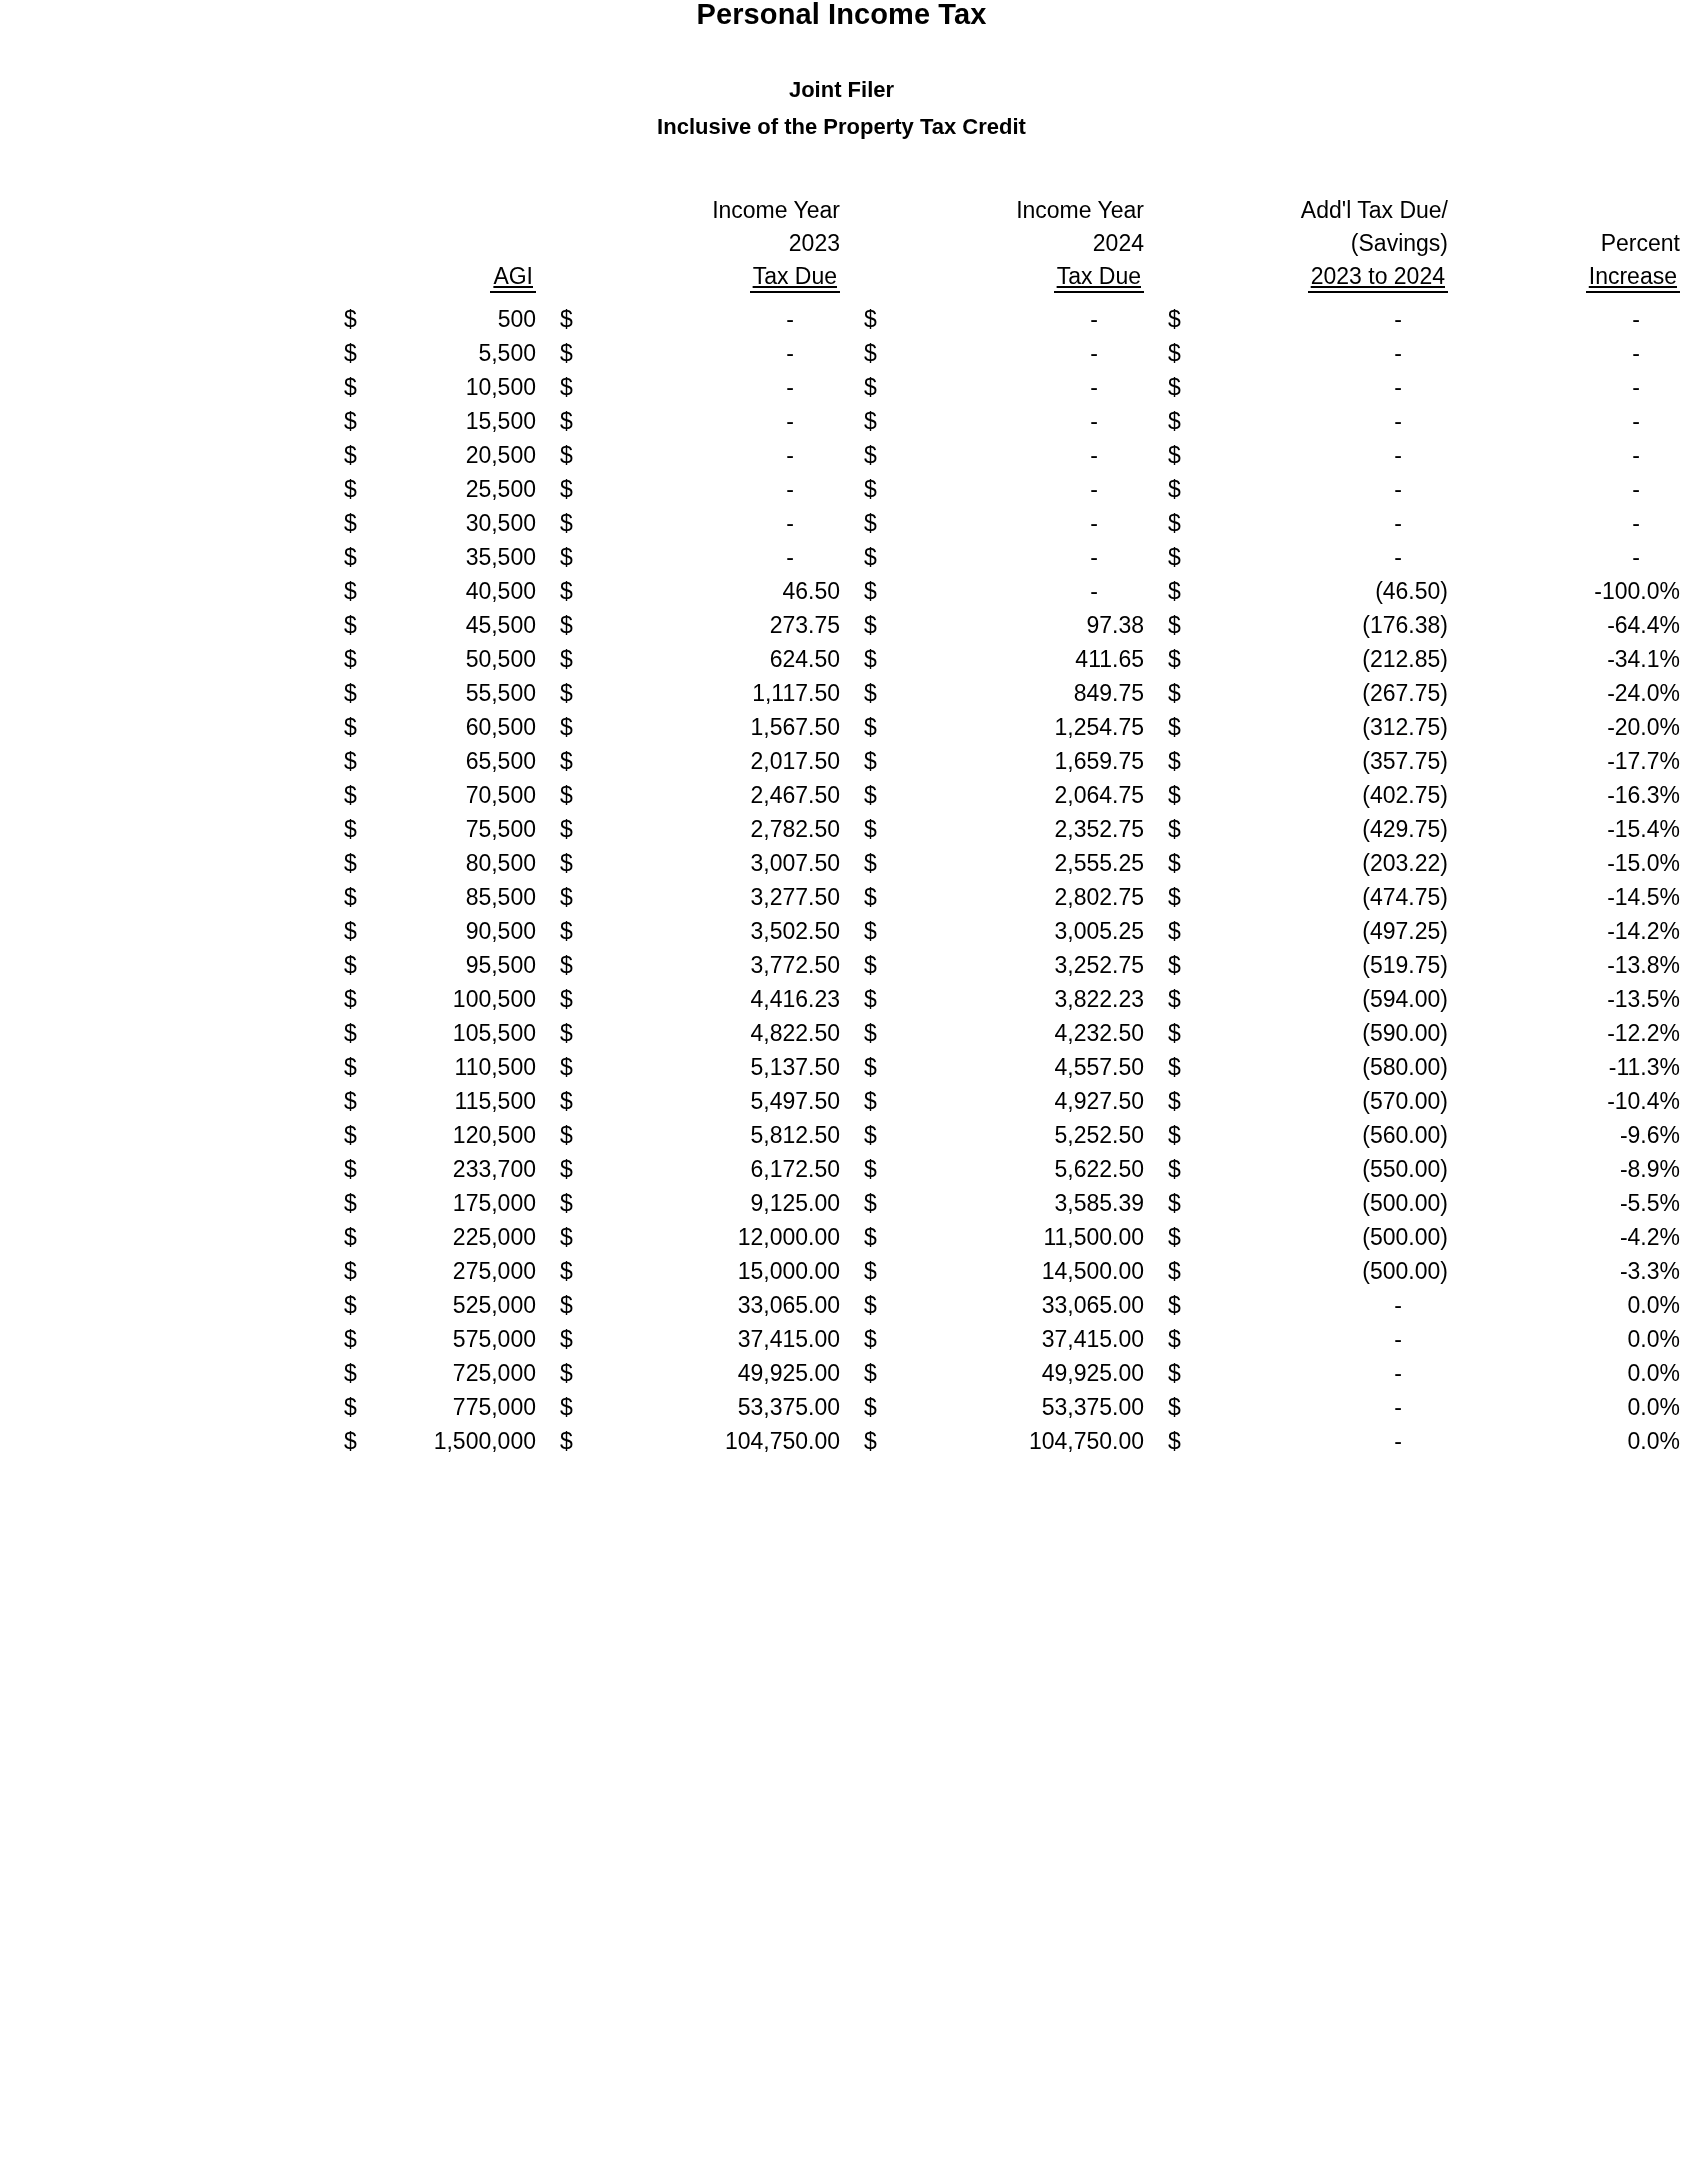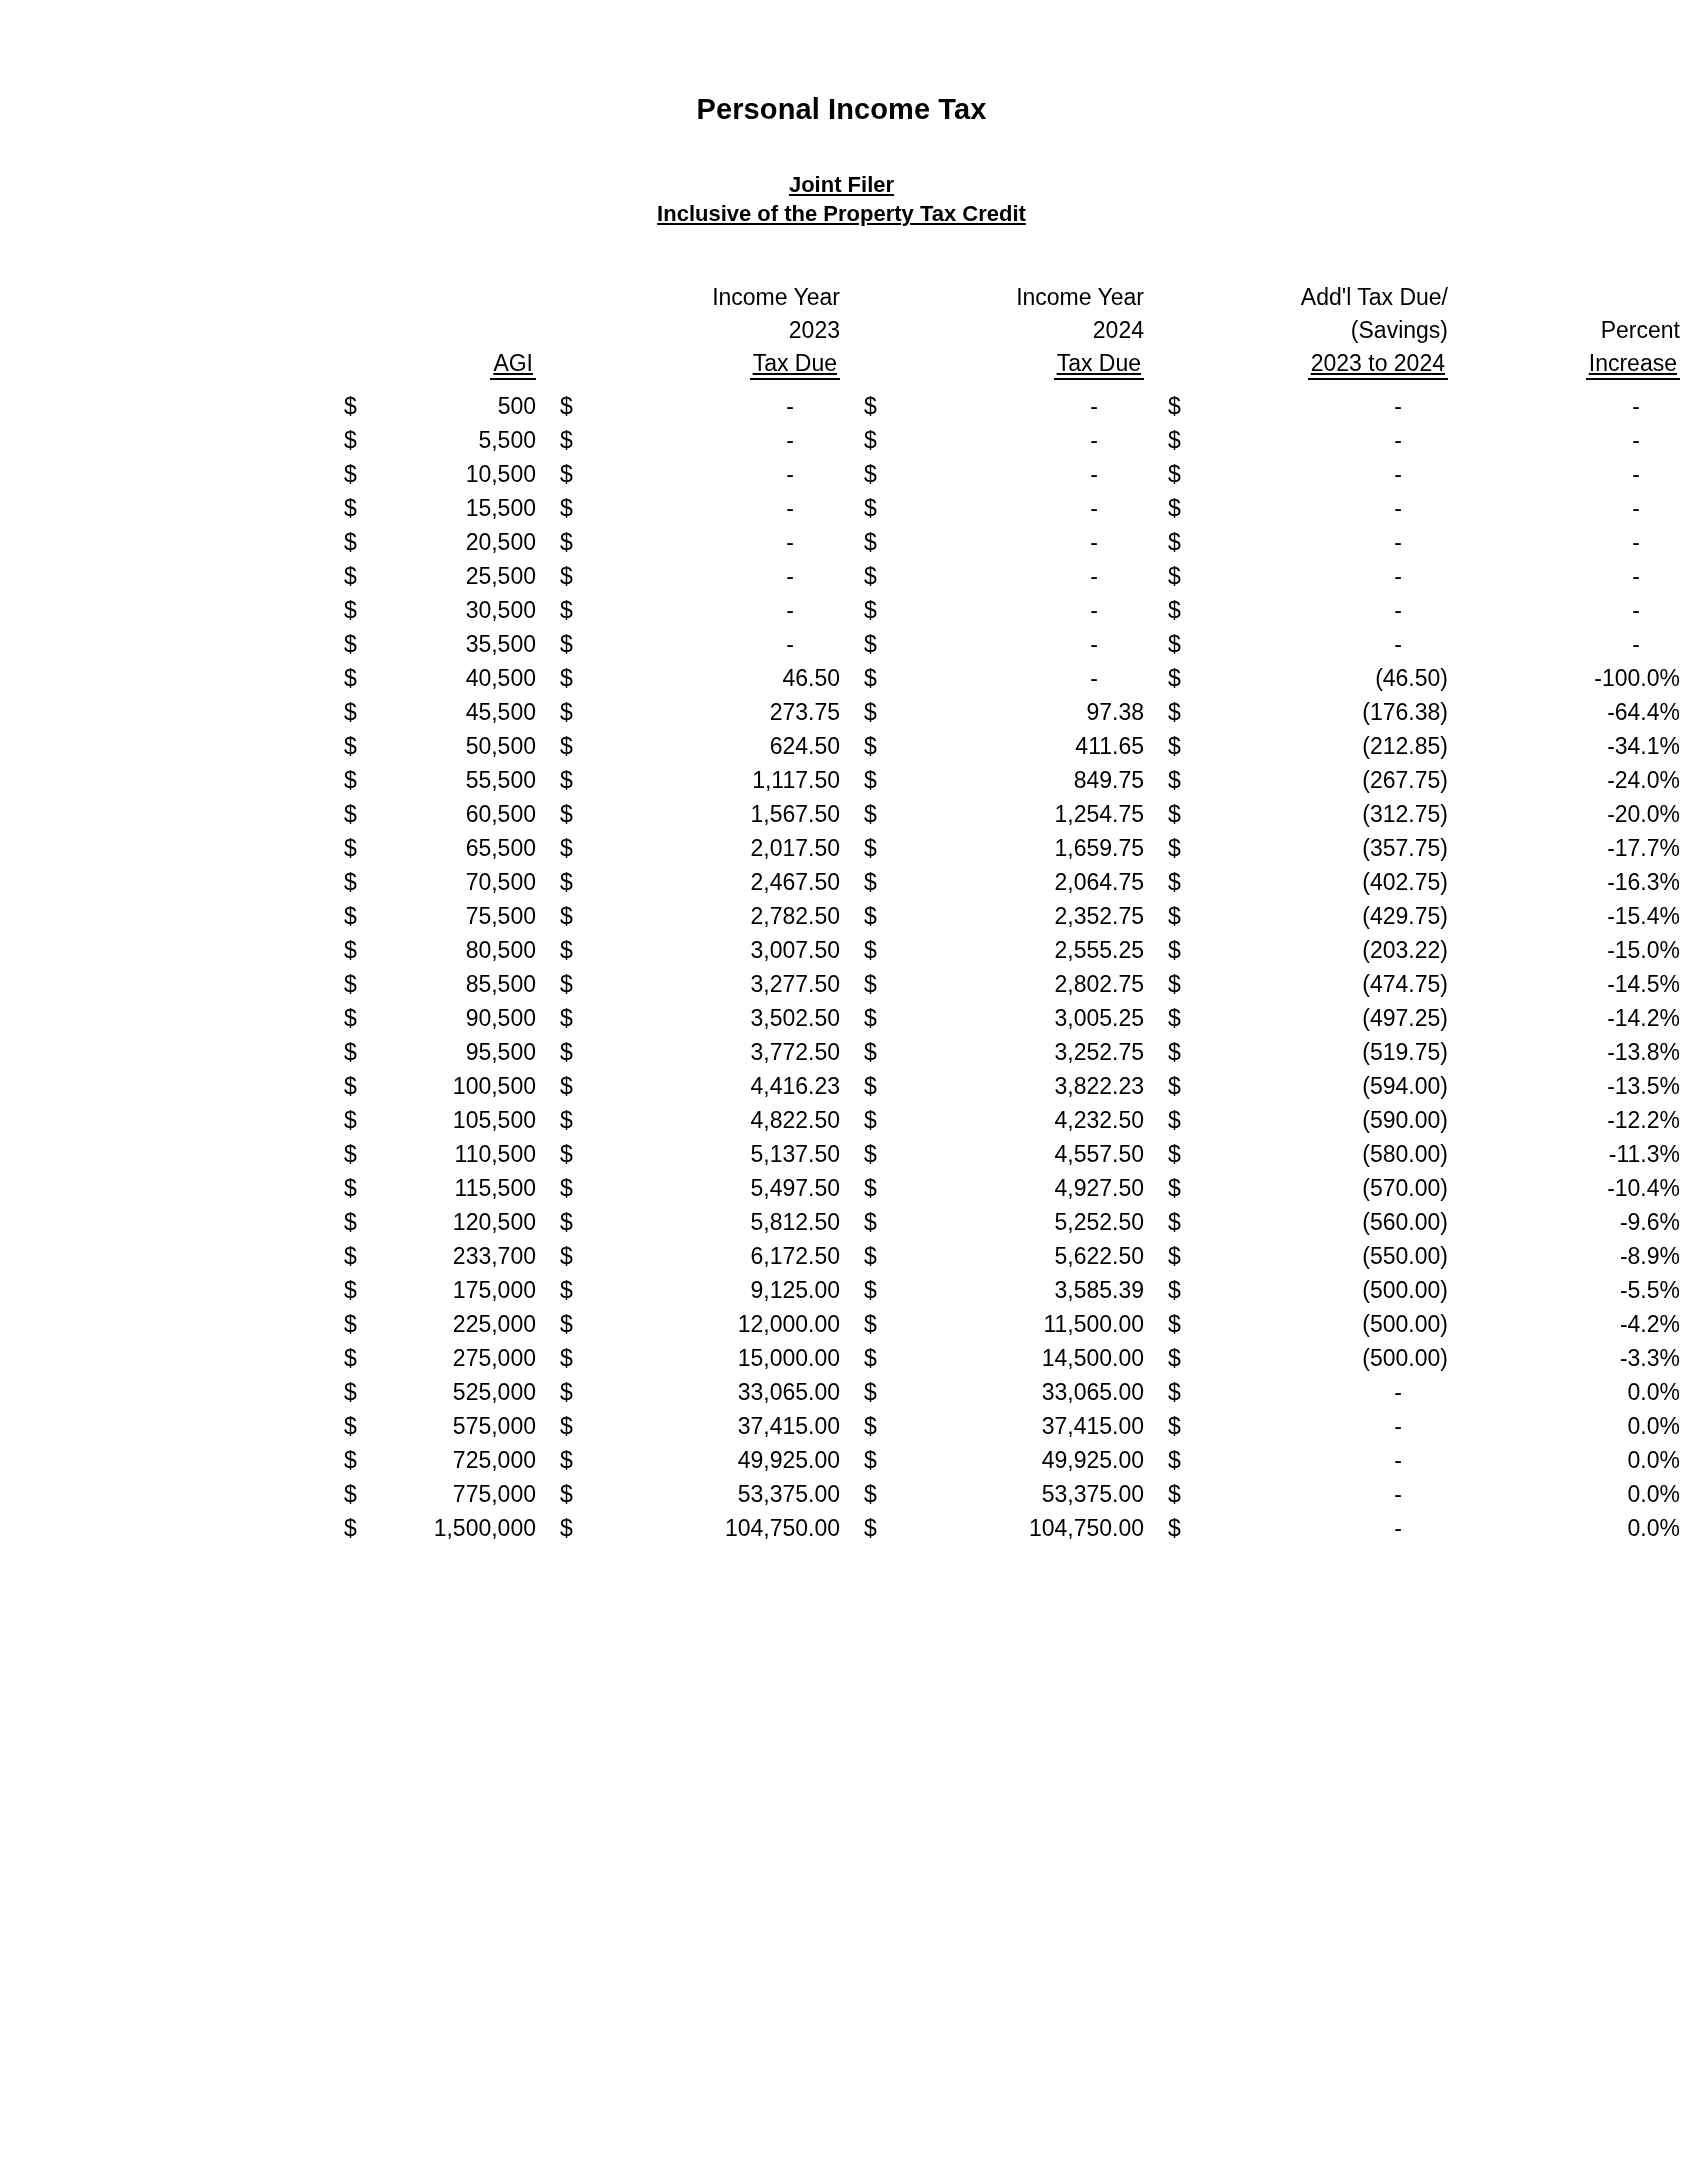--- a/index.html
+++ b/index.html
@@ -12,41 +12,39 @@
     height: 2178px;
     font-family: "Liberation Sans", sans-serif;
     color: #000000;
     -webkit-font-smoothing: none;
   }
   .page {
     position: relative;
     width: 1683px;
     height: 2178px;
     box-sizing: border-box;
-    padding-top: 95px;
   }
 
   
   .title-block {
     text-align: center;
     width: 1683px;
   }
   .doc-title {
     font-size: 29px;
     font-weight: bold;
     line-height: 1.0;
     letter-spacing: 0.1px;
     margin: 0 0 46px 0;
   }
   .sub-title {
     font-size: 22px;
     font-weight: bold;
     line-height: 1.34;
-    margin: 0;
-    text-decoration: underline;
+    margin: 8px;
   }
 
   
   .table-wrap {
     margin-top: 57px;
     display: flex;
     justify-content: flex-start;
   }
   table.tax {
     border-collapse: collapse;

